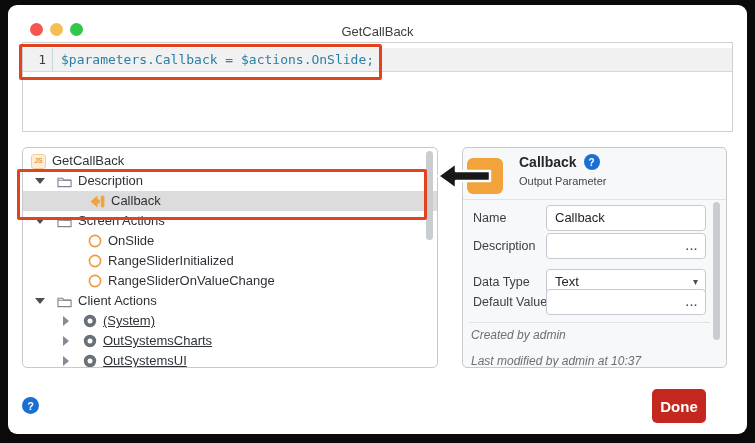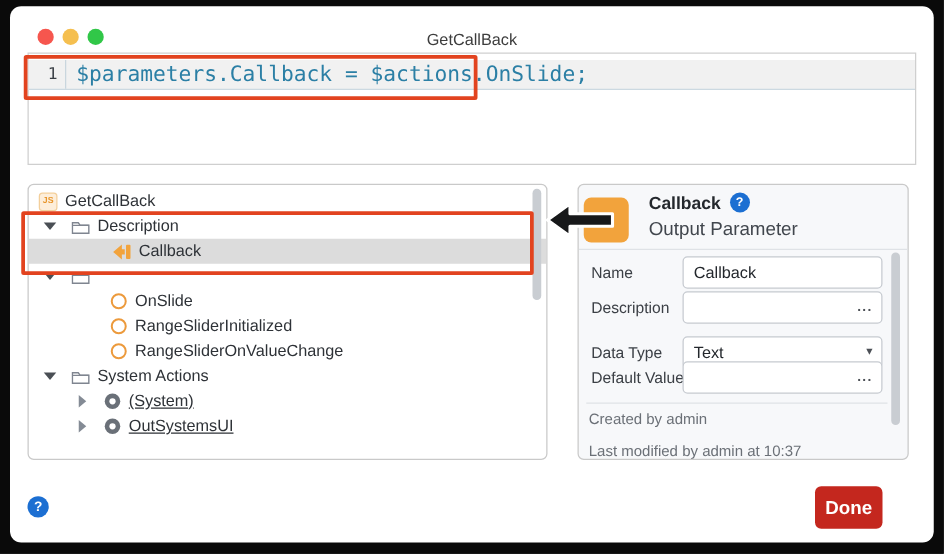--- a/index.html
+++ b/index.html
@@ -14,21 +14,21 @@
   #light-zoom{left:62px;background:#31c748;}
   #win-title{position:absolute;left:0;right:0;top:19px;text-align:center;font-size:13px;
     color:#3d3d3d;font-weight:500;}
   
   #editor{position:absolute;left:22px;top:42px;width:711px;height:90px;background:#fff;
     border:1px solid #cfcfcf;z-index:2;box-sizing:border-box;}
   #code-line{position:absolute;left:0;right:0;top:5px;height:23px;background:#f1f1f1;
     border-bottom:1px solid #ccd9e1;display:flex;align-items:center;}
   #gutter{width:30px;text-align:right;font-family:"DejaVu Sans Mono",monospace;font-size:13px;
     color:#3a3f45;padding-right:6px;border-right:1px solid #c9d6de;height:100%;line-height:23px;box-sizing:border-box;}
-  #code-text{font-family:"DejaVu Sans Mono",monospace;font-size:17px;color:#2b7fa5;padding-left:8px;white-space:pre;}
+  #code-text{font-family:"DejaVu Sans Mono",monospace;font-size:13px;color:#2b7fa5;padding-left:8px;white-space:pre;}
   
   .annot{position:absolute;border:3px solid #e2431f;border-radius:2px;z-index:7;pointer-events:none;}
   #annot-code{left:19px;top:44px;width:357px;height:30px;}
   #annot-tree{left:17px;top:169px;width:404px;height:45px;}
   
   #tree-panel{position:absolute;left:22px;top:147px;width:416px;height:221px;background:#fff;
     border:1px solid #c9c9c9;border-radius:5px;box-sizing:border-box;z-index:2;overflow:hidden;}
   #tree-rows{position:absolute;inset:0;padding-top:3px;overflow:hidden;}
   .tree-row{height:20px;line-height:20px;display:flex;align-items:center;font-size:13px;color:#2e3237;}
   .tree-row.selected{background:#dcdcdc;}
@@ -50,36 +50,36 @@
   #panel-thumb{left:713px;top:202px;height:138px;}
   
   #prop-panel{position:absolute;left:462px;top:147px;width:265px;height:221px;z-index:2;}
   #prop-inner{position:absolute;inset:0;background:#f7f8fa;border:1px solid #c9c9c9;border-radius:5px;
     box-sizing:border-box;overflow:hidden;}
   #prop-header{position:absolute;left:0;right:0;top:0;height:51px;border-bottom:1px solid #dfe2e6;}
   #prop-title-row{position:absolute;left:56px;top:6px;display:flex;align-items:center;gap:7px;}
   #prop-title{font-size:14px;font-weight:bold;color:#24282d;}
   .help-circle{display:inline-flex;width:16px;height:16px;border-radius:50%;background:#1c6fd2;
     color:#fff;font-size:10px;font-weight:bold;align-items:center;justify-content:center;}
-  #prop-subtitle{position:absolute;left:56px;top:27px;font-size:15px;color:#41464d;}
+  #prop-subtitle{position:absolute;left:56px;top:27px;font-size:11px;color:#41464d;}
   #big-icon-square{position:absolute;left:467px;top:158px;width:36px;height:36px;border-radius:6px;
     background:#f2a33c;z-index:4;}
   #big-icon-arrow{position:absolute;left:436px;top:160px;z-index:5;}
   .fld-row{position:absolute;left:0;width:100%;height:26px;}
   .fld-label{position:absolute;left:10px;top:0;line-height:26px;font-size:12.5px;color:#3c4046;}
   .fld-box{position:absolute;left:83px;top:0;width:160px;height:26px;background:#fff;
     border:1px solid #c6cad0;border-radius:4px;box-sizing:border-box;}
   .fld-value{position:absolute;left:8px;top:0;line-height:24px;font-size:13px;color:#23272c;
     background:transparent;border:none;outline:none;width:120px;font-family:inherit;padding:0;}
   .fld-trailing{position:absolute;right:7px;top:0;line-height:24px;font-size:11px;color:#4c5056;
     font-weight:bold;letter-spacing:1px;}
   .fld-caret{position:absolute;right:7px;top:0;line-height:24px;font-size:10px;color:#4c5056;}
   #row-name{top:57px;}  #row-desc{top:85px;}  #row-dtype{top:121px;}  #row-default{top:141px;}
   #prop-div2{position:absolute;left:6px;right:16px;top:174px;border-top:1px solid #dfe2e6;}
-  .meta-text{position:absolute;left:8px;font-size:12px;color:#6b7077;}
+  .meta-text{position:absolute;left:8px;font-size:12px;font-style:italic;color:#6b7077;}
   #created-text{top:180px;}
   #modified-text{top:206px;}
   
   #footer-help{position:absolute;left:22px;top:397px;width:17px;height:17px;font-size:11px;z-index:2;}
   #done-btn{position:absolute;left:652px;top:389px;width:54px;height:34px;background:#c4271e;
     border:none;border-radius:5px;color:#fff;font-weight:bold;font-size:15px;z-index:2;
     font-family:inherit;display:flex;align-items:center;justify-content:center;}
 </style>
 </head>
 <body>
@@ -130,20 +130,21 @@
         <span class="tlabel">Callback</span>
       </div>
       <div class="tree-row kind-folder">
         <span class="exp open"></span>
         <span class="ticon">
           <svg width="15" height="13" viewBox="0 0 16 13">
             <path d="M1 3 h5 l1.5 2 h7.5 v7 H1 Z" fill="#fff" stroke="#7f8590" stroke-width="1.2"></path>
             <path d="M1 5.2 h14" stroke="#7f8590" stroke-width="1.1"></path>
           </svg>
         </span>
+        <span class="tlabel">Screen Actions</span>
       </div>
       <div class="tree-row kind-action">
         <span class="ticon">
           <svg width="14" height="14" viewBox="0 0 14 14">
             <circle cx="7" cy="7" r="5.6" fill="#fff" stroke="#ec9a3c" stroke-width="1.6"></circle>
           </svg>
         </span>
         <span class="tlabel">OnSlide</span>
       </div>
       <div class="tree-row kind-action">
@@ -163,31 +164,41 @@
         <span class="tlabel">RangeSliderOnValueChange</span>
       </div>
       <div class="tree-row kind-folder">
         <span class="exp open"></span>
         <span class="ticon">
           <svg width="15" height="13" viewBox="0 0 16 13">
             <path d="M1 3 h5 l1.5 2 h7.5 v7 H1 Z" fill="#fff" stroke="#7f8590" stroke-width="1.2"></path>
             <path d="M1 5.2 h14" stroke="#7f8590" stroke-width="1.1"></path>
           </svg>
         </span>
-        <span class="tlabel">System Actions</span>
+        <span class="tlabel">Client Actions</span>
       </div>
       <div class="tree-row kind-module">
         <span class="exp closed"></span>
         <span class="ticon">
           <svg width="14" height="14" viewBox="0 0 14 14">
             <circle cx="7" cy="7" r="6.2" fill="#6a7078"></circle>
             <circle cx="7" cy="7" r="2.5" fill="#fff"></circle>
           </svg>
         </span>
         <span class="tlabel">(System)</span>
+      </div>
+      <div class="tree-row kind-module">
+        <span class="exp closed"></span>
+        <span class="ticon">
+          <svg width="14" height="14" viewBox="0 0 14 14">
+            <circle cx="7" cy="7" r="6.2" fill="#6a7078"></circle>
+            <circle cx="7" cy="7" r="2.5" fill="#fff"></circle>
+          </svg>
+        </span>
+        <span class="tlabel">OutSystemsCharts</span>
       </div>
       <div class="tree-row kind-module">
         <span class="exp closed"></span>
         <span class="ticon">
           <svg width="14" height="14" viewBox="0 0 14 14">
             <circle cx="7" cy="7" r="6.2" fill="#6a7078"></circle>
             <circle cx="7" cy="7" r="2.5" fill="#fff"></circle>
           </svg>
         </span>
         <span class="tlabel">OutSystemsUI</span>

